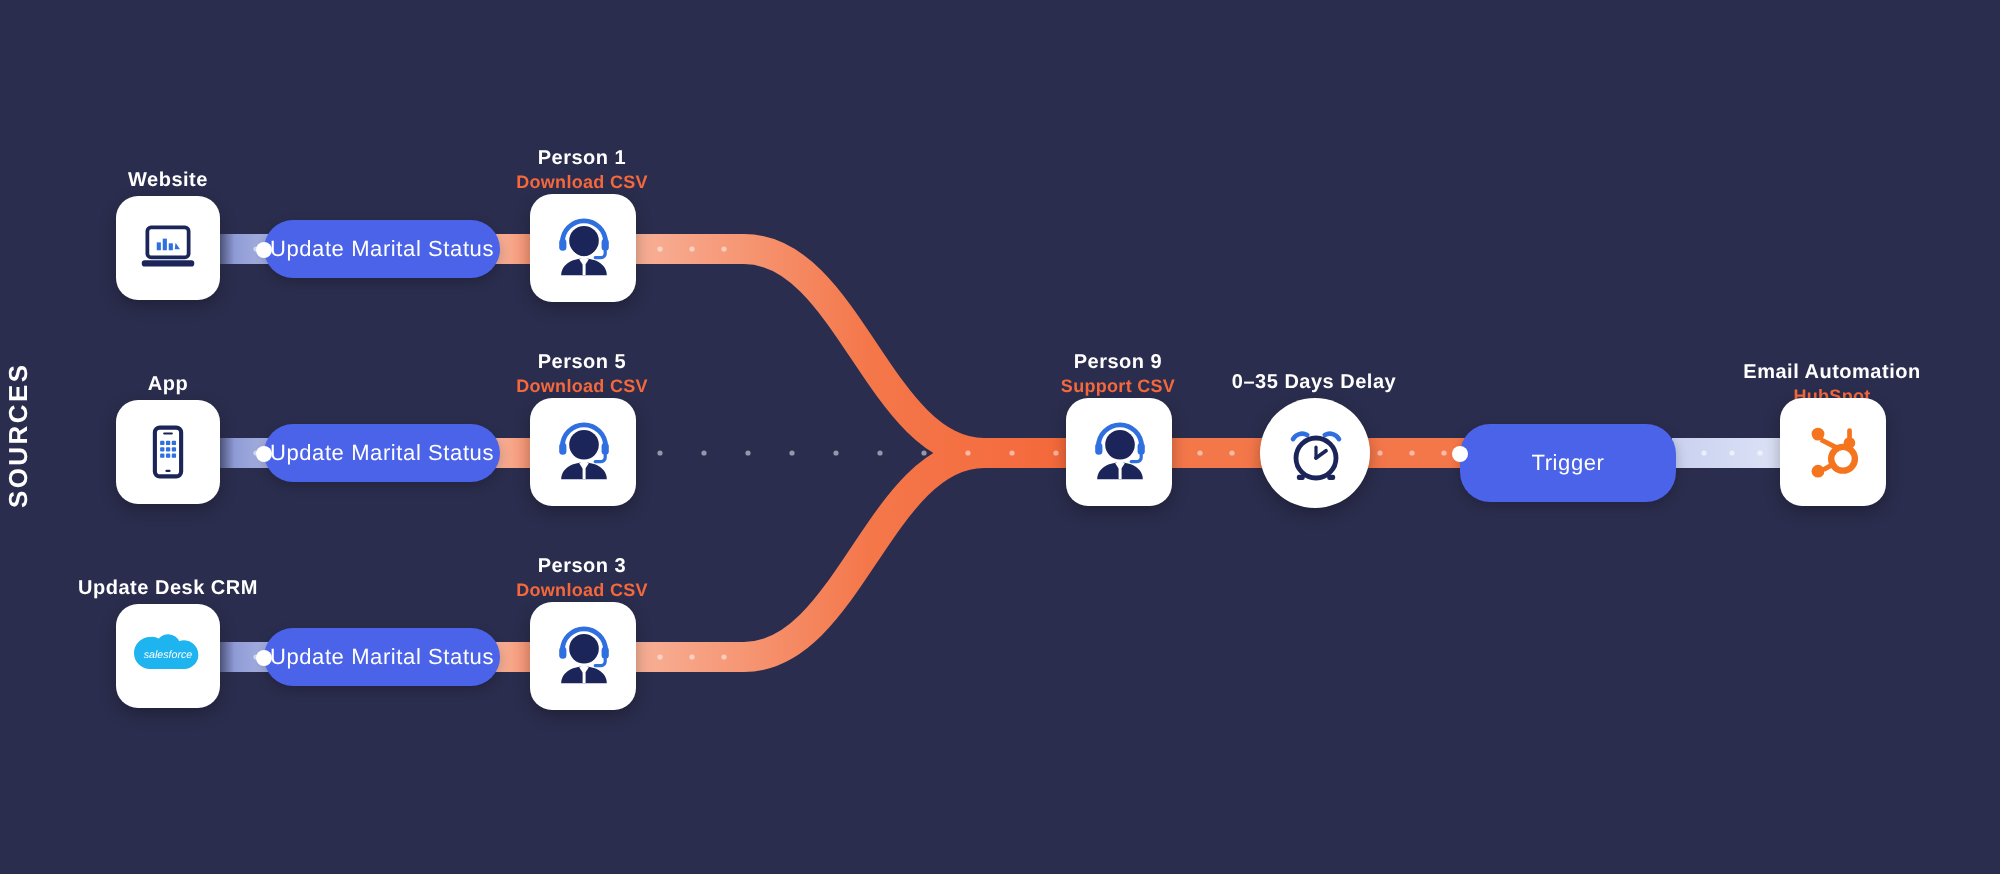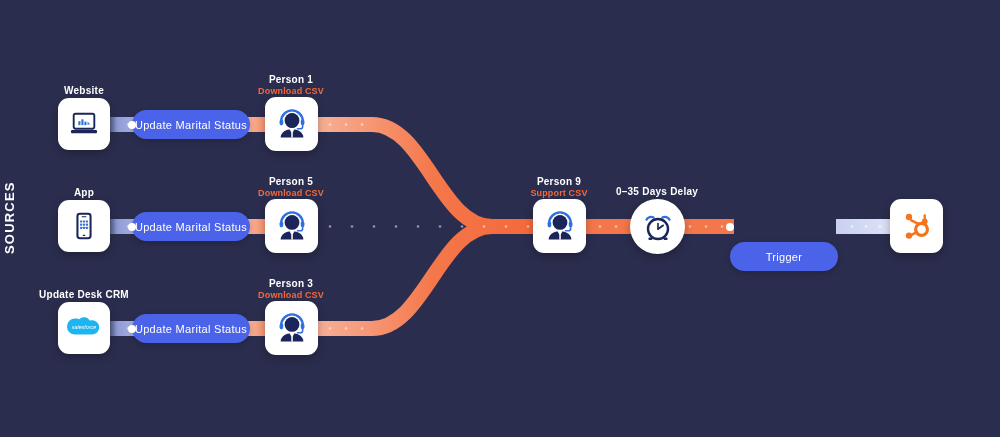--- a/index.html
+++ b/index.html
@@ -334,25 +334,29 @@
       <path d="M5.5 9.6a5.2 5.2 0 017.1-2.1" fill="none" stroke="#2f6fe0" stroke-width="2.3" stroke-linecap="round"></path>
       <path d="M28.5 9.6a5.2 5.2 0 00-7.1-2.1" fill="none" stroke="#2f6fe0" stroke-width="2.3" stroke-linecap="round"></path>
       <circle cx="17" cy="19" r="10" fill="#ffffff" stroke="#1b2559" stroke-width="2.4"></circle>
       <path d="M17 19 L22 15.4" fill="none" stroke="#1b2559" stroke-width="1.9" stroke-linecap="round"></path>
       <path d="M17 19 L17 13.6" fill="none" stroke="#1b2559" stroke-width="1.6" stroke-linecap="round"></path>
       <rect x="7.4" y="27.4" width="4" height="2.6" rx="1.1" fill="#1b2559"></rect>
       <rect x="22.6" y="27.4" width="4" height="2.6" rx="1.1" fill="#1b2559"></rect>
     </svg>
   </div>
 
-  <div class="pill" style="left:730px;top:212px;width:108px;height:29px;margin-top:30px;">
+  <div class="pill" style="left:730px;top:212px;width:108px;height:39px;">
     <span>Trigger</span>
   </div>
   <div class="dot" style="left:726px;top:222.5px;"></div>
 
+  <div class="lbl" style="left:916px;top:181px;">
+    <span class="t1">Email Automation</span>
+    <span class="t2">HubSpot</span>
+  </div>
   <div class="card" style="left:890px;top:199px;width:53px;height:54px;">
     <svg width="32" height="32" viewBox="0 0 34 34">
       <g fill="#f5751f">
         <circle cx="8.5" cy="7.5" r="3.4"></circle>
         <circle cx="25.2" cy="12.2" r="3.1"></circle>
         <circle cx="8.5" cy="27.2" r="3.4"></circle>
         <rect x="24" y="4.4" width="2.5" height="6" rx="1.2"></rect>
         <path d="M10.6 9.3 L20.6 14.4 L19.4 16.7 L9.4 11.6z"></path>
         <path d="M10.8 25.2 L17.2 21.6 L18.5 23.9 L12.1 27.5z"></path>
       </g>

